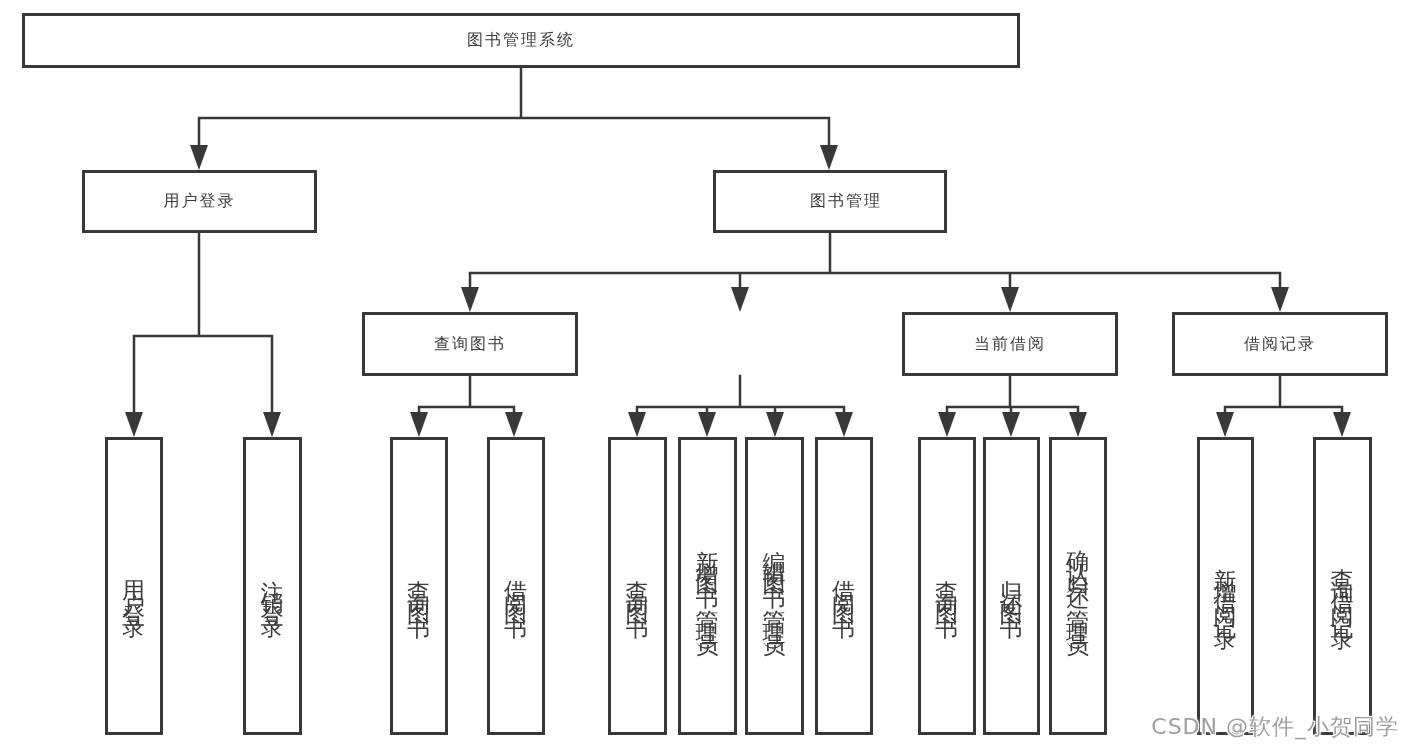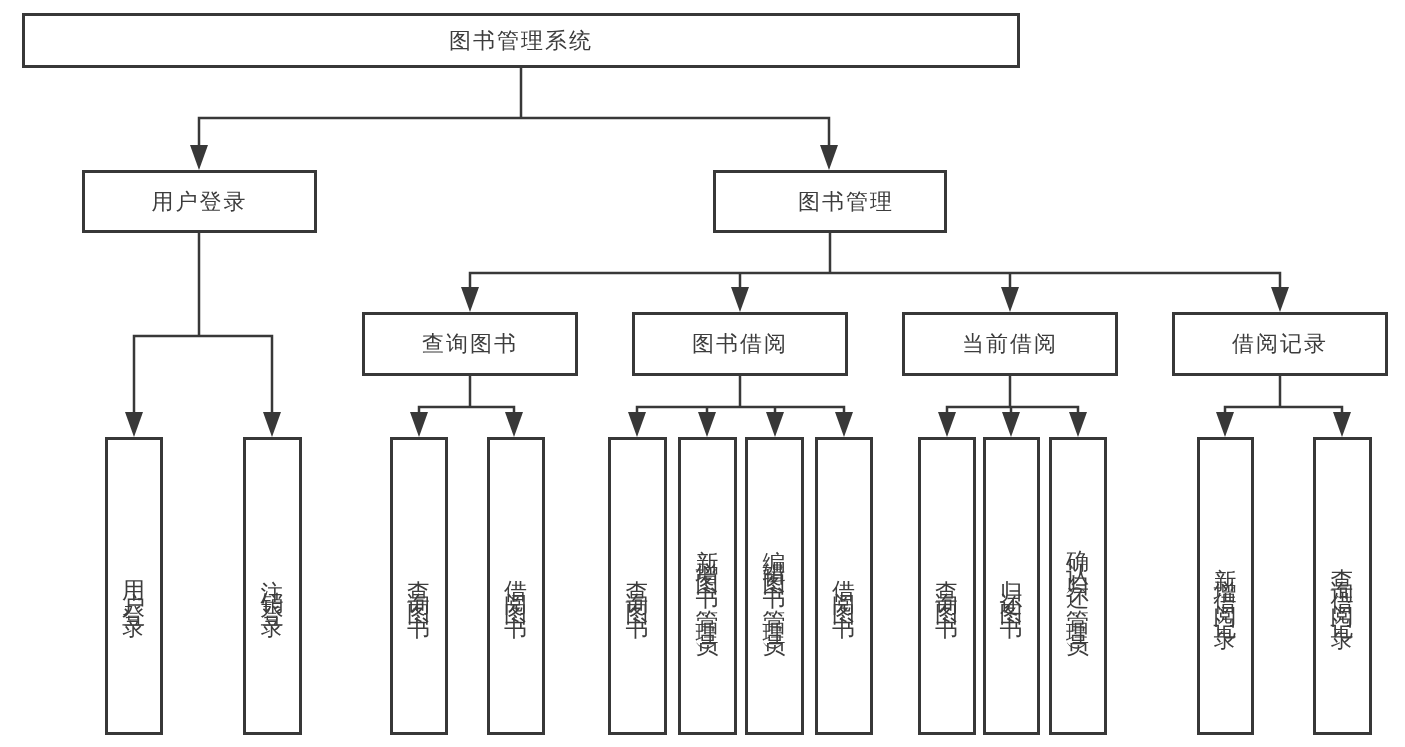--- a/index.html
+++ b/index.html
@@ -28,21 +28,21 @@
     box-sizing: border-box;
     border: 3px solid #383838;
     background: #ffffff;
     display: flex;
     align-items: center;
     justify-content: center;
     color: #3c3c3c;
     text-align: center;
   }
   .h-label {
-    font-size: 22px;
+    font-size: 16px;
     letter-spacing: 2px;
     white-space: nowrap;
   }
   .v-label {
     writing-mode: vertical-rl;
     text-orientation: mixed;
     font-size: 23px;
     letter-spacing: 12px;
     line-height: 52px;
   }
@@ -97,21 +97,20 @@
       <polygon points="1333,412 1351,412 1342,437"></polygon>
     </g>
   </svg>
 
   <div class="box h-label" style="left:22px; top:13px; width:998px; height:55px;">图书管理系统</div>
 
   <div class="box h-label" style="left:82px; top:170px; width:235px; height:63px;">用户登录</div>
   <div class="box h-label" style="left:713px; top:170px; width:234px; height:63px;padding-left:32px;">图书管理</div>
 
   <div class="box h-label" style="left:362px; top:312px; width:216px; height:64px;">查询图书</div>
-  <div class="box h-label" style="left:632px; top:312px; width:216px; height:64px;">图书借阅</div>
   <div class="box h-label" style="left:1172px; top:312px; width:216px; height:64px;">借阅记录</div>
   <div class="box h-label" style="left:902px; top:312px; width:216px; height:64px;">当前借阅</div>
 
   <div class="box v-label" style="left:105px; top:437px; width:58px; height:298px;">用户登录</div>
   <div class="box v-label" style="left:243px; top:437px; width:59px; height:298px;">注销登录</div>
 
   <div class="box v-label" style="left:390px; top:437px; width:58px; height:298px;">查询图书</div>
   <div class="box v-label" style="left:487px; top:437px; width:58px; height:298px;">借阅图书</div>
 
   <div class="box v-label" style="left:608px; top:437px; width:59px; height:298px;">查询图书</div>
@@ -119,14 +118,15 @@
   <div class="box v-label" style="left:745px; top:437px; width:59px; height:298px;">编辑图书（管理员）</div>
   <div class="box v-label" style="left:815px; top:437px; width:58px; height:298px;">借阅图书</div>
 
   <div class="box v-label" style="left:918px; top:437px; width:58px; height:298px;">查询图书</div>
   <div class="box v-label" style="left:983px; top:437px; width:57px; height:298px;">归还图书</div>
   <div class="box v-label" style="left:1049px; top:437px; width:58px; height:298px;">确认归还（管理员）</div>
 
   <div class="box v-label" style="left:1197px; top:437px; width:57px; height:298px;">新增借阅记录</div>
   <div class="box v-label" style="left:1313px; top:437px; width:59px; height:298px;">查询借阅记录</div>
 
+  <div class="watermark">CSDN @软件_小贺同学</div>
 
 </div>
 
 </body></html>

